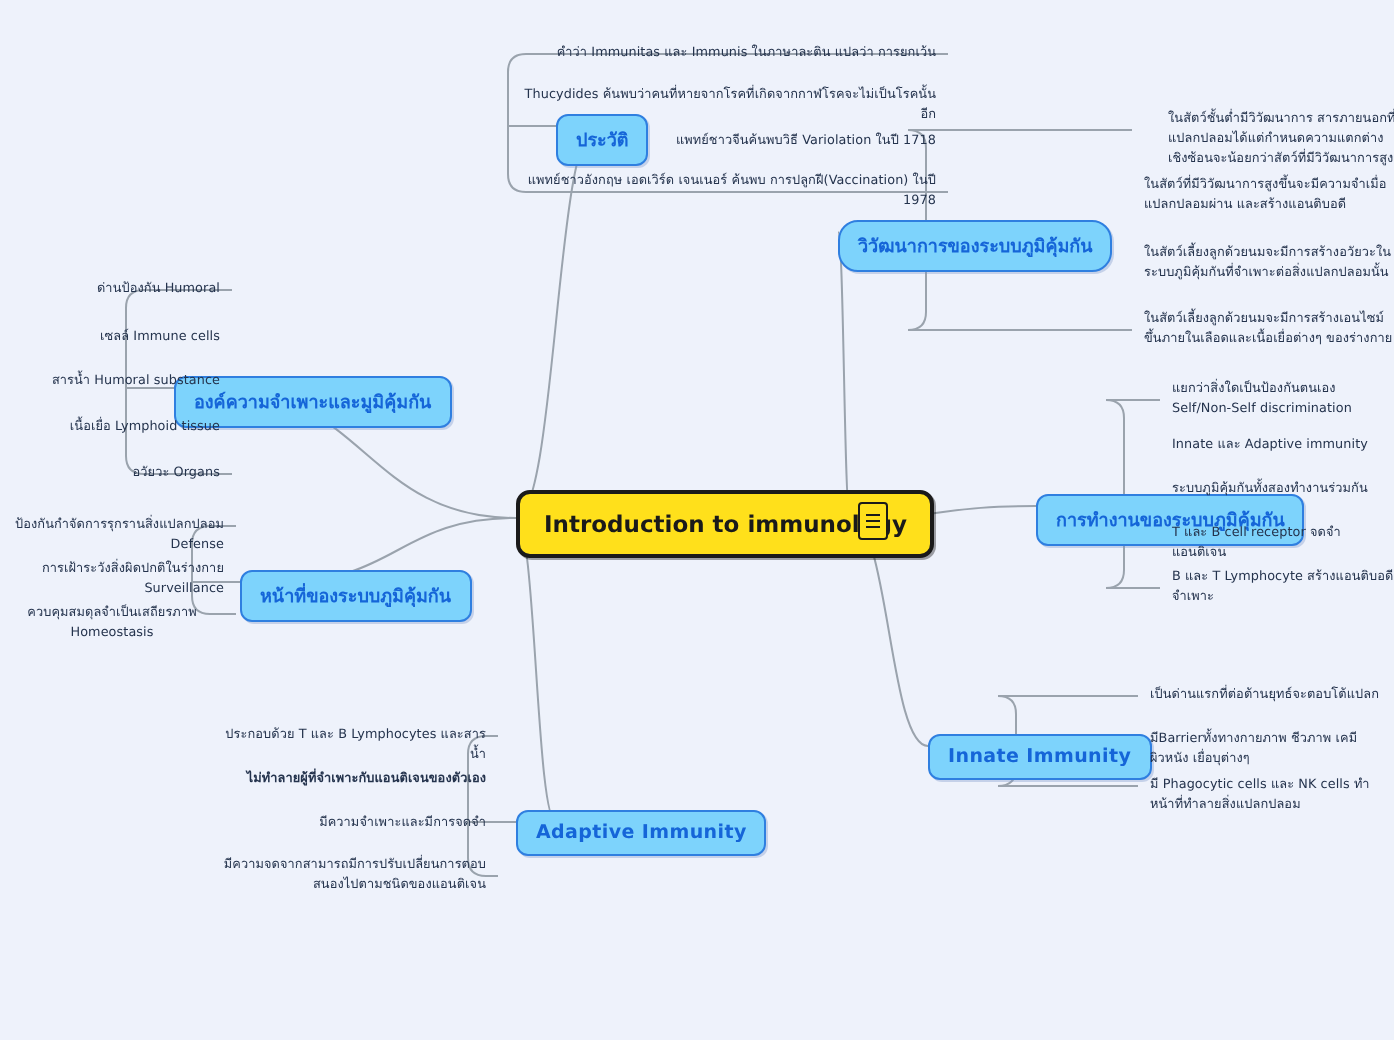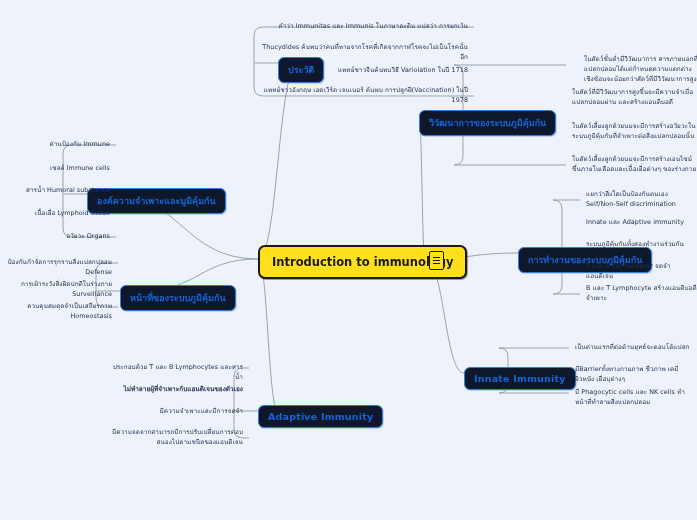--- a/index.html
+++ b/index.html
@@ -31,21 +31,21 @@
     background:#ffe01b;
     border:1.5px solid #1a1a1a;
     border-radius:2px;
     display:flex;flex-direction:column;justify-content:center;align-items:center;gap:1.5px;
   }
   .root-badge i{display:block;width:7px;height:1.4px;background:#1a1a1a;}
 
   
   .topic{
     position:absolute;
-    background:#0f172a;
+    background:#7dd3fc;
     border:1.6px solid #2f7fe0;
     border-radius:6px;
     color:#1565d8;
     font-weight:bold;
     font-size:9px;
     padding:5px 9px;
     white-space:nowrap;
     box-shadow:1px 1px 0 rgba(120,150,200,.35);
   }
   .topic.en{font-size:9.5px;letter-spacing:.2px;}
@@ -100,35 +100,35 @@
       <div class="root-badge" style="left: 429px; top: 251px;">
         <i></i>
         <i></i>
         <i></i>
       </div>
       <div class="topic" style="left: 278px; top: 57px;">ประวัติ</div>
       <div class="leaf l" style="top: 22px; width: 210px; left: 258px;">คำว่า Immunitas และ Immunis ในภาษาละติน แปลว่า การยกเว้น</div>
       <div class="leaf l" style="top: 43px; width: 210px; left: 258px;">Thucydides ค้นพบว่าคนที่หายจากโรคที่เกิดจากกาฬโรคจะไม่เป็นโรคนั้นอีก</div>
       <div class="leaf l" style="top: 66px; width: 210px; left: 258px;">แพทย์ชาวจีนค้นพบวิธี Variolation ในปี 1718</div>
       <div class="leaf l" style="top: 86px; width: 210px; left: 258px;">แพทย์ชาวอังกฤษ เอดเวิร์ด เจนเนอร์ ค้นพบ การปลูกฝี(Vaccination) ในปี 1978</div>
-      <div class="topic" style="left: 419px; top: 110px;">วิวัฒนาการของระบบภูมิคุ้มกัน</div>
+      <div class="topic" style="left: 419px; top: 110px; border-radius: 10px;">วิวัฒนาการของระบบภูมิคุ้มกัน</div>
       <div class="leaf r" style="top: 55px; width: 125px; left: 584px;">ในสัตว์ชั้นต่ำมีวิวัฒนาการ สารภายนอกที่แปลกปลอมได้แต่กำหนดความแตกต่างเชิงซ้อนจะน้อยกว่าสัตว์ที่มีวิวัฒนาการสูง</div>
       <div class="leaf r" style="top: 88px; width: 125px; left: 572px;">ในสัตว์ที่มีวิวัฒนาการสูงขึ้นจะมีความจำเมื่อแปลกปลอมผ่าน และสร้างแอนติบอดี</div>
       <div class="leaf r" style="top: 122px; width: 125px; left: 572px;">ในสัตว์เลี้ยงลูกด้วยนมจะมีการสร้างอวัยวะในระบบภูมิคุ้มกันที่จำเพาะต่อสิ่งแปลกปลอมนั้น</div>
       <div class="leaf r" style="top: 155px; width: 125px; left: 572px;">ในสัตว์เลี้ยงลูกด้วยนมจะมีการสร้างเอนไซม์ขึ้นภายในเลือดและเนื้อเยื่อต่างๆ ของร่างกาย</div>
       <div class="topic" style="left: 87px; top: 188px;">องค์ความจำเพาะและมูมิคุ้มกัน</div>
-      <div class="leaf l" style="top: 140px; width: 100px; left: 10px;">ด่านป้องกัน Immune</div>
+      <div class="leaf l" style="top: 140px; width: 100px; left: 10px;">ด่านป้องกัน Humoral</div>
       <div class="leaf l" style="top: 164px; width: 100px; left: 10px;">เซลล์ Immune cells</div>
       <div class="leaf l" style="top: 186px; width: 100px; left: 10px;">สารน้ำ Humoral substance</div>
       <div class="leaf l" style="top: 209px; width: 100px; left: 10px;">เนื้อเยื่อ Lymphoid tissue</div>
       <div class="leaf l" style="top: 232px; width: 100px; left: 10px;">อวัยวะ Organs</div>
       <div class="topic" style="left: 120px; top: 285px;">หน้าที่ของระบบภูมิคุ้มกัน</div>
       <div class="leaf l" style="top: 258px; width: 112px; left: 0px;">ป้องกันกำจัดการรุกรานสิ่งแปลกปลอม Defense</div>
       <div class="leaf l" style="top: 280px; width: 112px; left: 0px;">การเฝ้าระวังสิ่งผิดปกติในร่างกาย Surveillance</div>
-      <div class="leaf l" style="top: 302px; width: 112px; left: 0px;">ควบคุมสมดุลจำเป็นเสถียรภาพ Homeostasis</div>
+      <div class="leaf l" style="top: 302px; width: 112px; left: 0px; text-align: center;">ควบคุมสมดุลจำเป็นเสถียรภาพ Homeostasis</div>
       <div class="topic" style="left: 518px; top: 247px;">การทำงานของระบบภูมิคุ้มกัน</div>
       <div class="leaf r" style="top: 190px; width: 111px; left: 586px;">แยกว่าสิ่งใดเป็นป้องกันตนเอง Self/Non-Self discrimination</div>
       <div class="leaf r" style="top: 218px; width: 111px; left: 586px;">Innate และ Adaptive immunity</div>
       <div class="leaf r" style="top: 240px; width: 111px; left: 586px;">ระบบภูมิคุ้มกันทั้งสองทำงานร่วมกัน</div>
       <div class="leaf r" style="top: 262px; width: 111px; left: 586px;">T และ B cell receptor จดจำแอนติเจน</div>
       <div class="leaf r" style="top: 284px; width: 111px; left: 586px;">B และ T Lymphocyte สร้างแอนติบอดีจำเพาะ</div>
       <div class="topic en" style="left: 464px; top: 367px; text-align: center;">Innate Immunity</div>
       <div class="leaf r" style="top: 343px; width: 122px; left: 575px;">เป็นด่านแรกที่ต่อต้านยุทธ์จะตอบโต้แปลก</div>
       <div class="leaf r" style="top: 365px; width: 122px; left: 575px;">มีBarrierทั้งทางกายภาพ ชีวภาพ เคมีผิวหนัง เยื่อบุต่างๆ</div>
       <div class="leaf r" style="top: 388px; width: 122px; left: 575px;">มี Phagocytic cells และ NK cells ทำหน้าที่ทำลายสิ่งแปลกปลอม</div>

